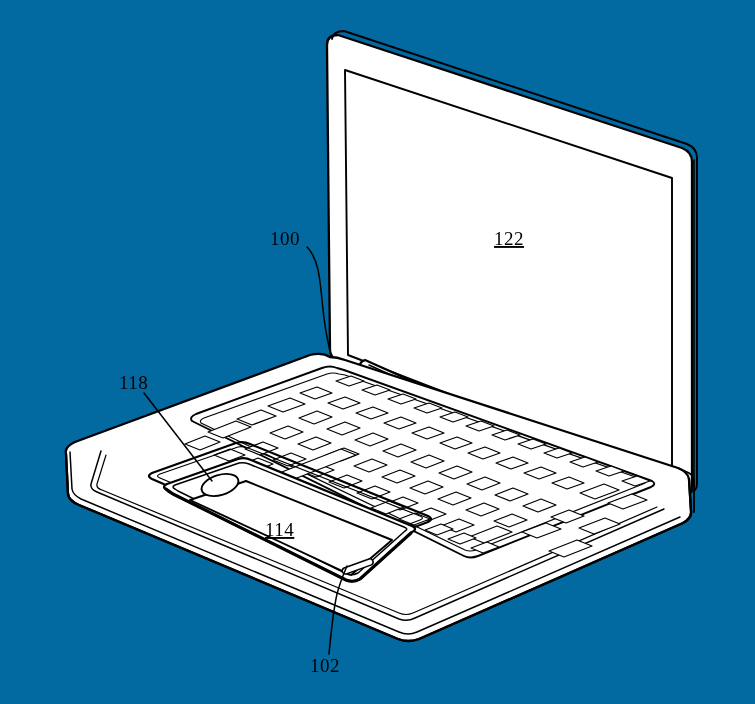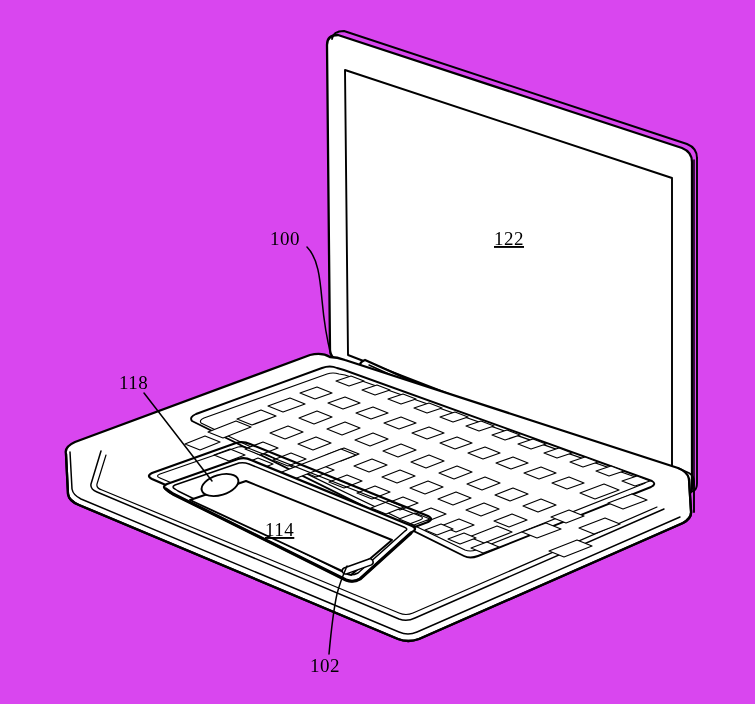--- a/index.html
+++ b/index.html
@@ -11,21 +11,21 @@
   body {
     width: 755px;
     height: 704px;
     font-family: "Liberation Serif", serif;
     overflow: hidden;
   }
   #figure-root {
     position: relative;
     width: 755px;
     height: 704px;
-    background: #d946ef;
+    background: #0369a1;
   }
   svg.fig {
     position: absolute;
     top: 0;
     left: 0;
     width: 755px;
     height: 704px;
     display: block;
   }
   .ln {

